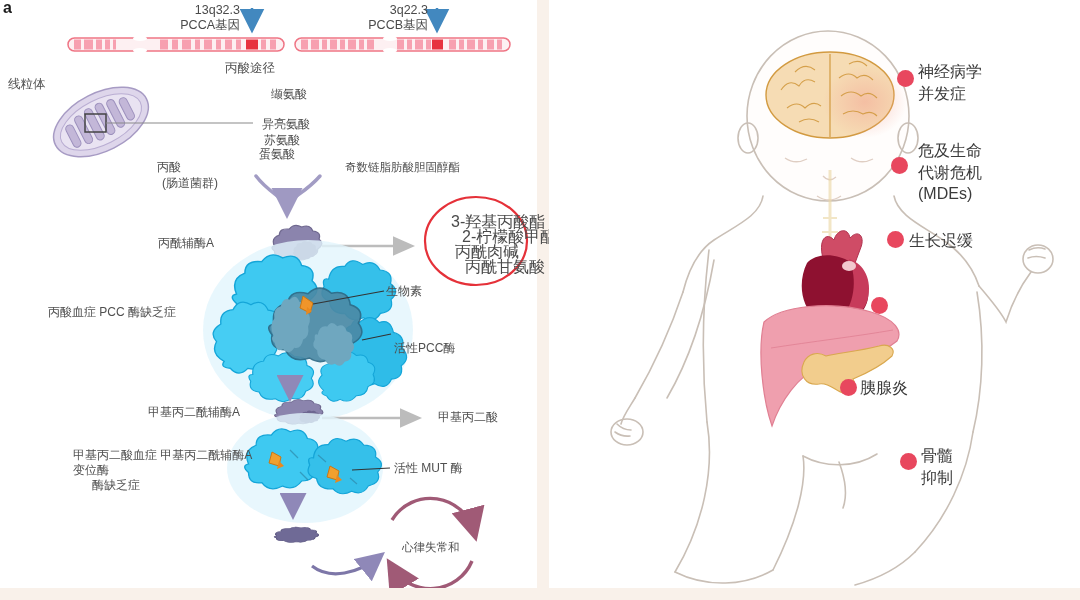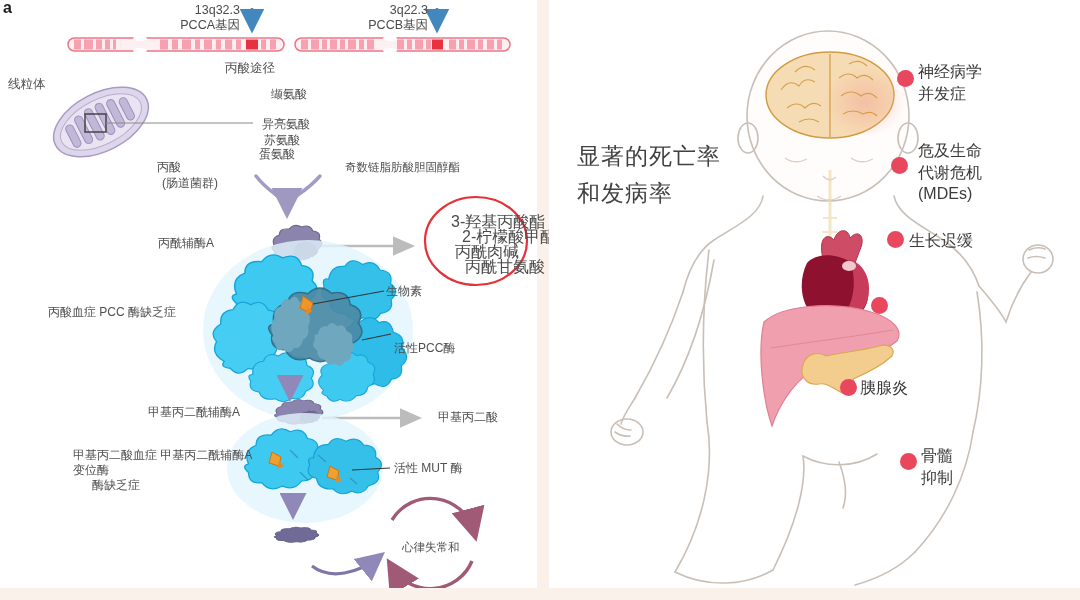--- a/index.html
+++ b/index.html
@@ -317,22 +317,20 @@
       <path d="M300,259 C316,264 323,281 319,298 C316,312 303,321 291,321 C305,305 309,280 300,259 Z" fill="#c73b5b"></path>
       <ellipse cx="300" cy="266" rx="7" ry="5" fill="#f2c7ce"></ellipse>
     </g>
 
     <path d="M215,322 C232,306 282,300 322,312 C346,319 354,331 348,341 C330,356 300,363 270,369 C250,374 231,402 223,426 C214,400 208,352 215,322 Z" fill="#ef9fae" stroke="#e07f92" stroke-width="1.2"></path>
     <path d="M222,348 C260,342 310,336 344,330" fill="none" stroke="#e07f92" stroke-width="1" opacity="0.8"></path>
 
     <path d="M255,362 C249,375 257,386 270,384 C279,382 287,391 294,393 C302,395 309,388 304,379 C316,374 331,367 343,356 C347,349 340,343 330,346 C311,351 290,353 277,356 C268,351 259,354 255,362 Z" fill="#f2cd8d" stroke="#d9a84f" stroke-width="1.1"></path>
   </svg>
 
-  <div class="baby-title">显著的死亡率
-和发病率</div>
 
   <div class="dot" style="left:348px;top:70px;"></div>
   <div class="comp-label" style="left:369px;top:61px;">神经病学
 并发症</div>
 
   <div class="dot" style="left:342px;top:157px;"></div>
   <div class="comp-label" style="left:369px;top:140px;">危及生命
 代谢危机
 (MDEs)</div>
 

